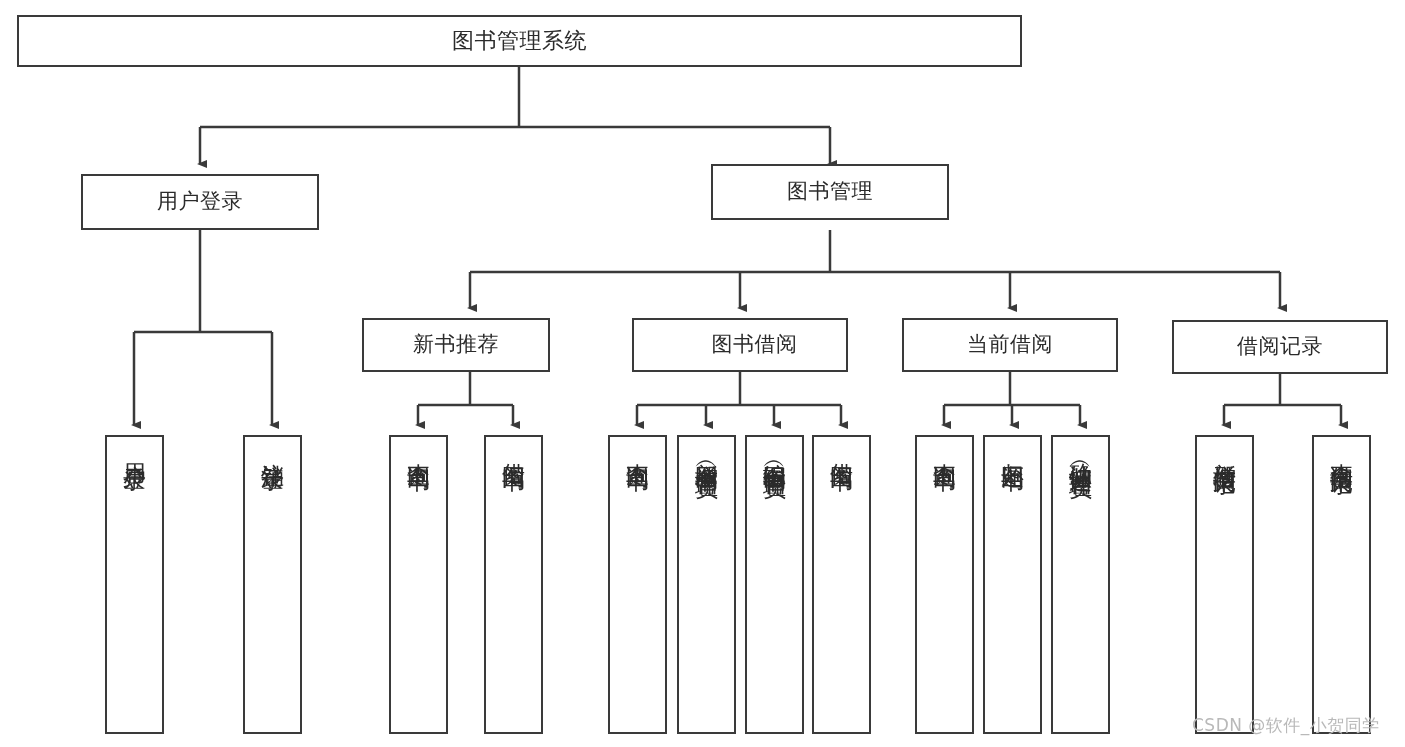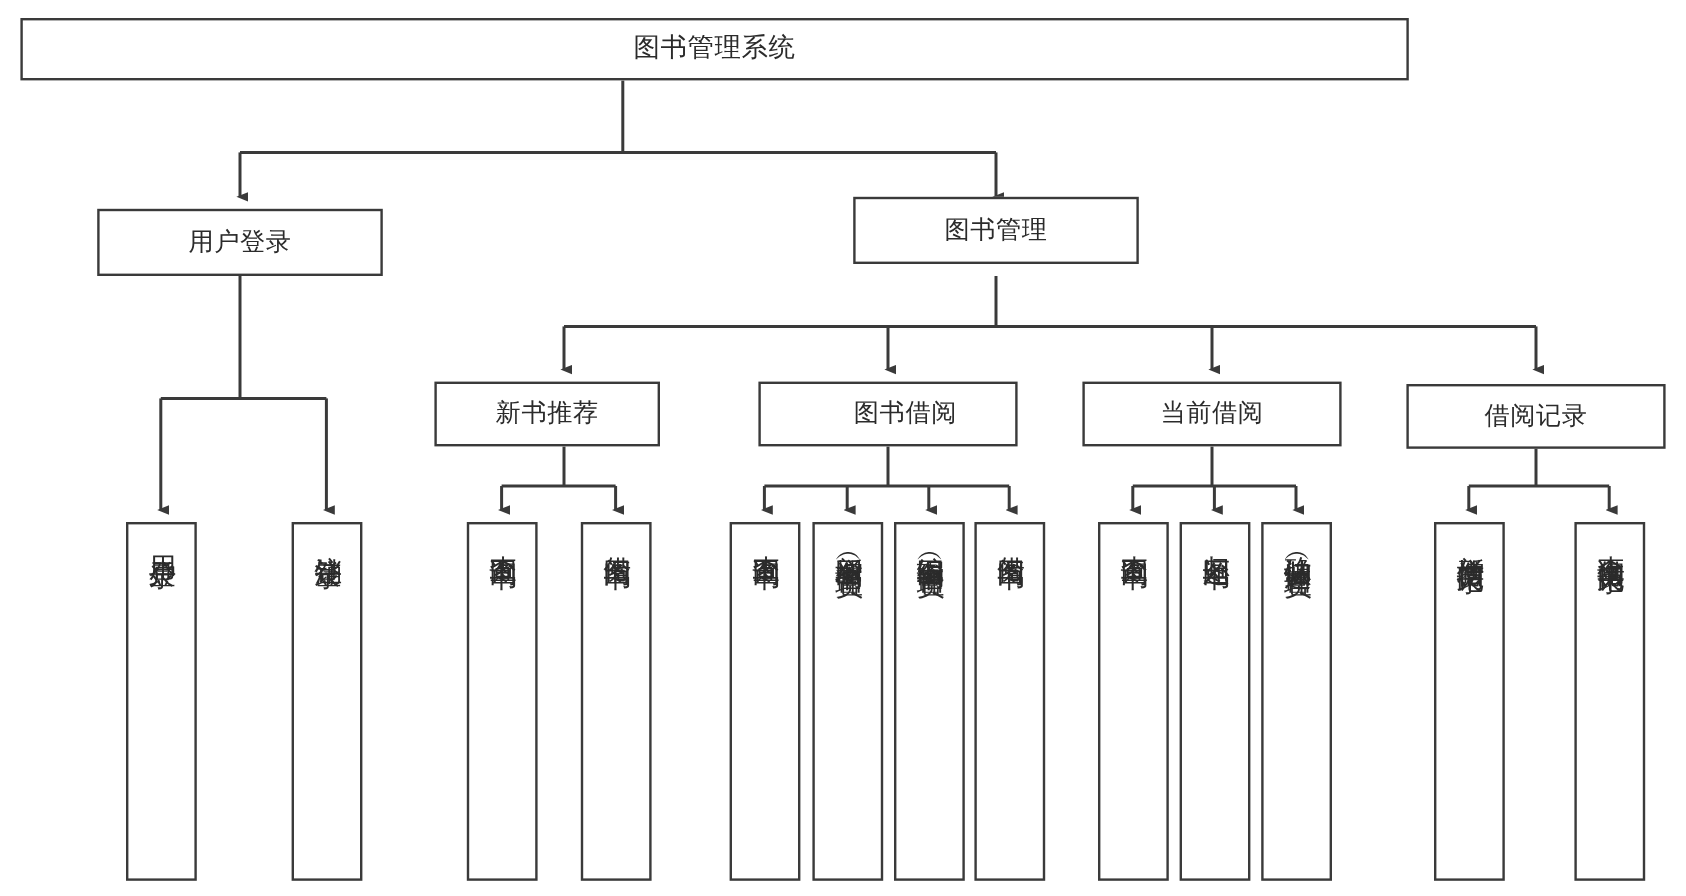--- a/index.html
+++ b/index.html
@@ -115,21 +115,21 @@
       <path d="M1012,405 L1012,425" marker-end="url(#arrow)"></path>
       <path d="M1080,405 L1080,425" marker-end="url(#arrow)"></path>
 
       <path d="M1280,372 L1280,405"></path>
       <path d="M1224,405 L1341,405"></path>
       <path d="M1224,405 L1224,425" marker-end="url(#arrow)"></path>
       <path d="M1341,405 L1341,425" marker-end="url(#arrow)"></path>
     </g>
   </svg>
 
-  <div class="node-box node-root" style="left:17px; top:15px; width:1157px; height:52px;">
+  <div class="node-box node-root" style="left:17px; top:15px; width:1005px; height:52px;">
     <span class="node-label-h">图书管理系统</span>
   </div>
 
   <div class="node-box" style="left:81px; top:174px; width:238px; height:56px;">
     <span class="node-label-h">用户登录</span>
   </div>
   <div class="node-box" style="left:711px; top:164px; width:238px; height:56px;">
     <span class="node-label-h">图书管理</span>
   </div>
 
@@ -183,14 +183,15 @@
     <span class="node-label-v">确认归还（管理员）</span>
   </div>
 
   <div class="node-box node-vert" style="left:1195px; top:435px; width:59px; height:299px;">
     <span class="node-label-v">新增借阅记录</span>
   </div>
   <div class="node-box node-vert" style="left:1312px; top:435px; width:59px; height:299px;">
     <span class="node-label-v">查询借阅记录</span>
   </div>
 
+  <div class="watermark" style="left:1192px; top:714px;">CSDN @软件_小贺同学</div>
 
 </div>
 
 </body></html>

